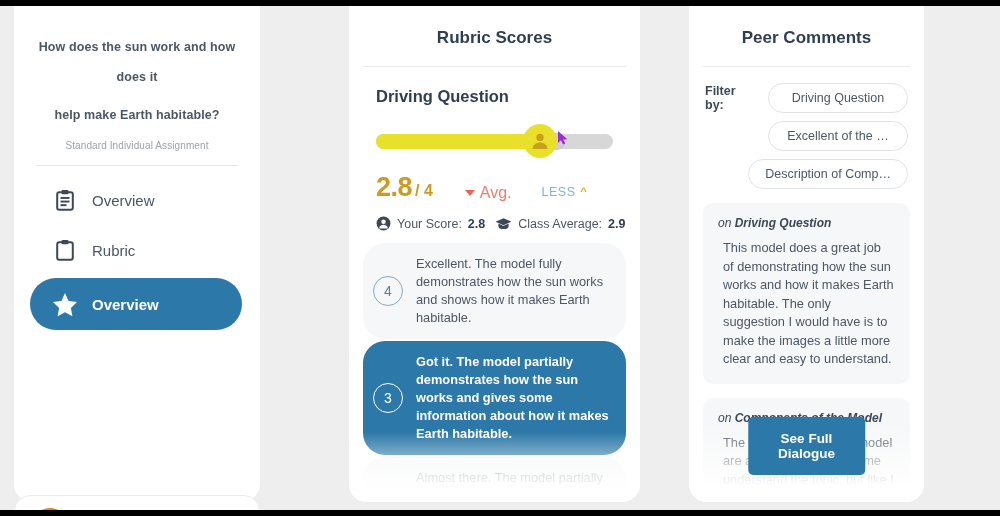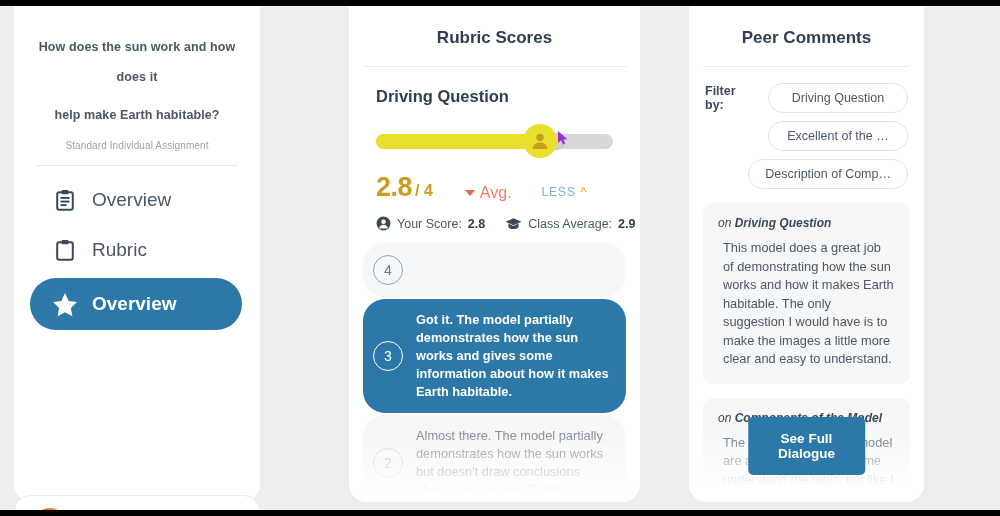--- a/index.html
+++ b/index.html
@@ -59,21 +59,21 @@
   }
   .nav-item .ico {
     width: 26px; height: 26px;
     display: inline-flex;
     align-items: center;
     justify-content: center;
     margin-right: 14px;
     flex: none;
   }
   .nav-item .lbl {
-    font-size: 19px;
+    font-size: 15px;
     color: #4c5765;
   }
   .nav-item.active {
     background: #2c78a8;
     height: 52px;
     margin-left: 0px;
     margin-right: 2px;
   }
   .nav-item.active .lbl { color: #ffffff; font-weight: bold; }
 
@@ -216,21 +216,21 @@
     font-size: 13px;
     line-height: 10px;
   }
 
   .legend-row {
     display: flex;
     align-items: center;
     margin: 14px 0 0 27px;
     font-size: 12.5px;
     color: #4c5765;
-    gap: 20px;
+    gap: 10px;
   }
   .legend-item { display: flex; align-items: center; gap: 6px; }
   .legend-item b { color: #2f3e52; }
 
   
   .levels { margin: 12px 14px 0 14px; position: relative; }
   .level {
     display: flex;
     align-items: center;
     border-radius: 22px;
@@ -460,20 +460,21 @@
           <path d="M3.6 6.6 L3.6 9.6 C3.6 11.3 6 12.3 9 12.3 C12 12.3 14.4 11.3 14.4 9.6 L14.4 6.6 L9 9 Z" fill="#3c4858"></path>
         </svg>
         <span>Class Average:</span>
         <b>2.9</b>
       </span>
     </div>
 
     <div class="levels">
       <div class="level l4">
         <div class="num">4</div>
+        <div class="txt">Excellent. The model fully demonstrates how the sun works and shows how it makes Earth habitable.</div>
       </div>
       <div class="level l3">
         <div class="num">3</div>
         <div class="txt">Got it. The model partially demonstrates how the sun works and gives some information about how it makes Earth habitable.</div>
       </div>
       <div class="level l2">
         <div class="num">2</div>
         <div class="txt">Almost there. The model partially demonstrates how the sun works but doesn't draw conclusions about how it makes Earth</div>
       </div>
     </div>

